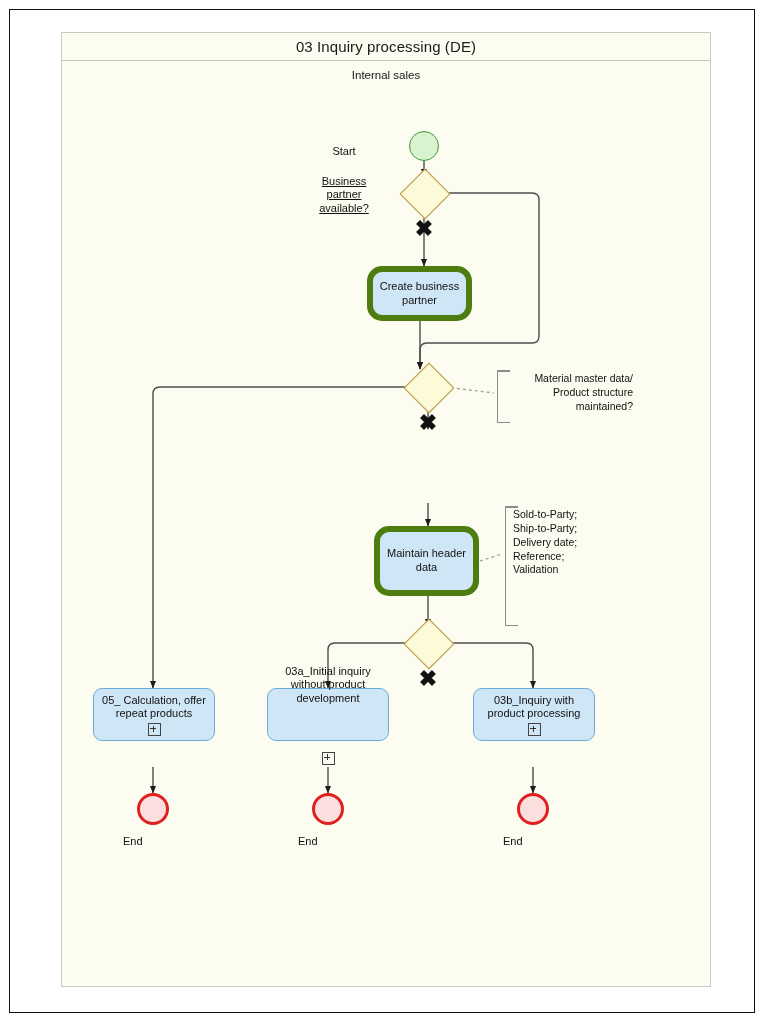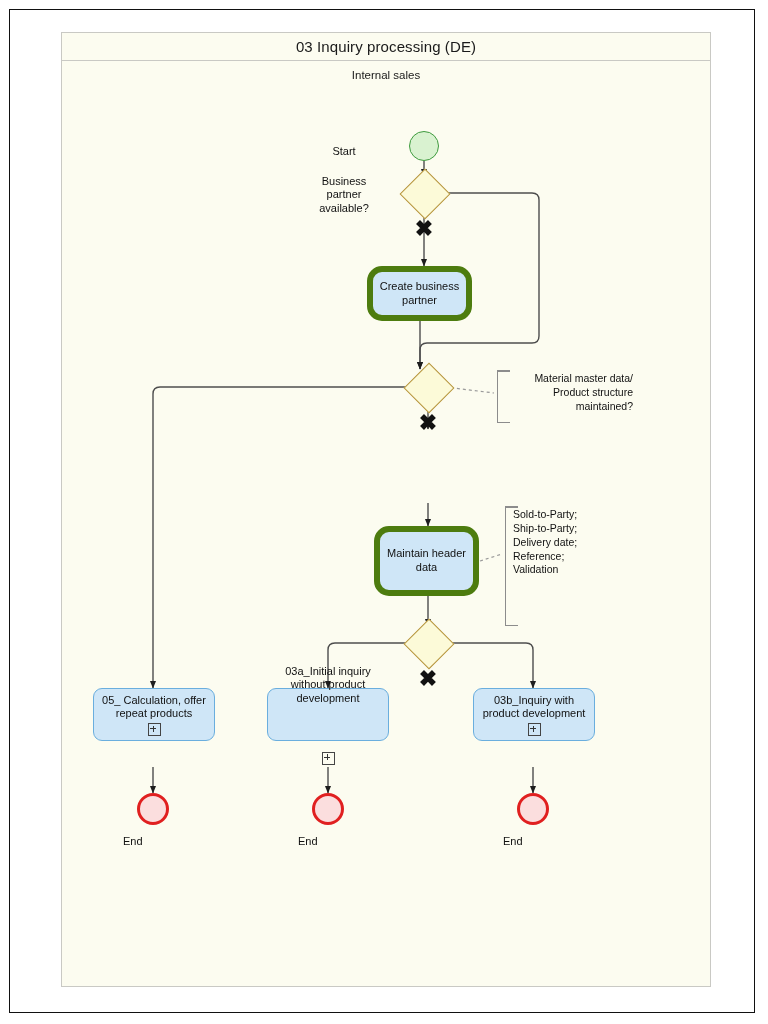--- a/index.html
+++ b/index.html
@@ -246,21 +246,21 @@
         </g>
       </svg>
 
       <div class="node event-start" style="left:347px; top:98px;"></div>
       <div class="side-label" style="left:236px; top:112px; width:92px;">Start</div>
 
       <div class="node" style="left:345px; top:143px; width:34px; height:34px;">
         <div class="gateway"></div>
         <div class="gateway-x">✖</div>
       </div>
-      <div class="side-label" style="left:236px; top:142px; width:92px; white-space:pre-line;">Business
+      <div class="side-label" style="left:236px; top:142px; width:92px; white-space:pre-line;text-decoration:underline;">Business
 partner
 available?</div>
 
       <div class="node task" style="left:305px; top:233px; width:105px; height:55px;">Create business partner</div>
 
       <div class="node" style="left:349px; top:337px; width:34px; height:34px;">
         <div class="gateway"></div>
         <div class="gateway-x">✖</div>
       </div>
 
@@ -286,21 +286,21 @@
         <span>05_ Calculation, offer repeat products</span>
         <span class="sp-marker"></span>
       </div>
 
       <div class="node subprocess" style="left:205px; top:655px; width:122px; height:53px;gap:44px;">
         <span>03a_Initial inquiry without product development</span>
         <span class="sp-marker"></span>
       </div>
 
       <div class="node subprocess" style="left:411px; top:655px; width:122px; height:53px;">
-        <span>03b_Inquiry with product development</span>
+        <span>03b_Inquiry with product processing</span>
         <span class="sp-marker"></span>
       </div>
 
       <div class="node event-end" style="left:75px; top:760px;"></div>
       <div class="end-label" style="left:61px; top:802px;">End</div>
 
       <div class="node event-end" style="left:250px; top:760px;"></div>
       <div class="end-label" style="left:236px; top:802px;">End</div>
 
       <div class="node event-end" style="left:455px; top:760px;"></div>

